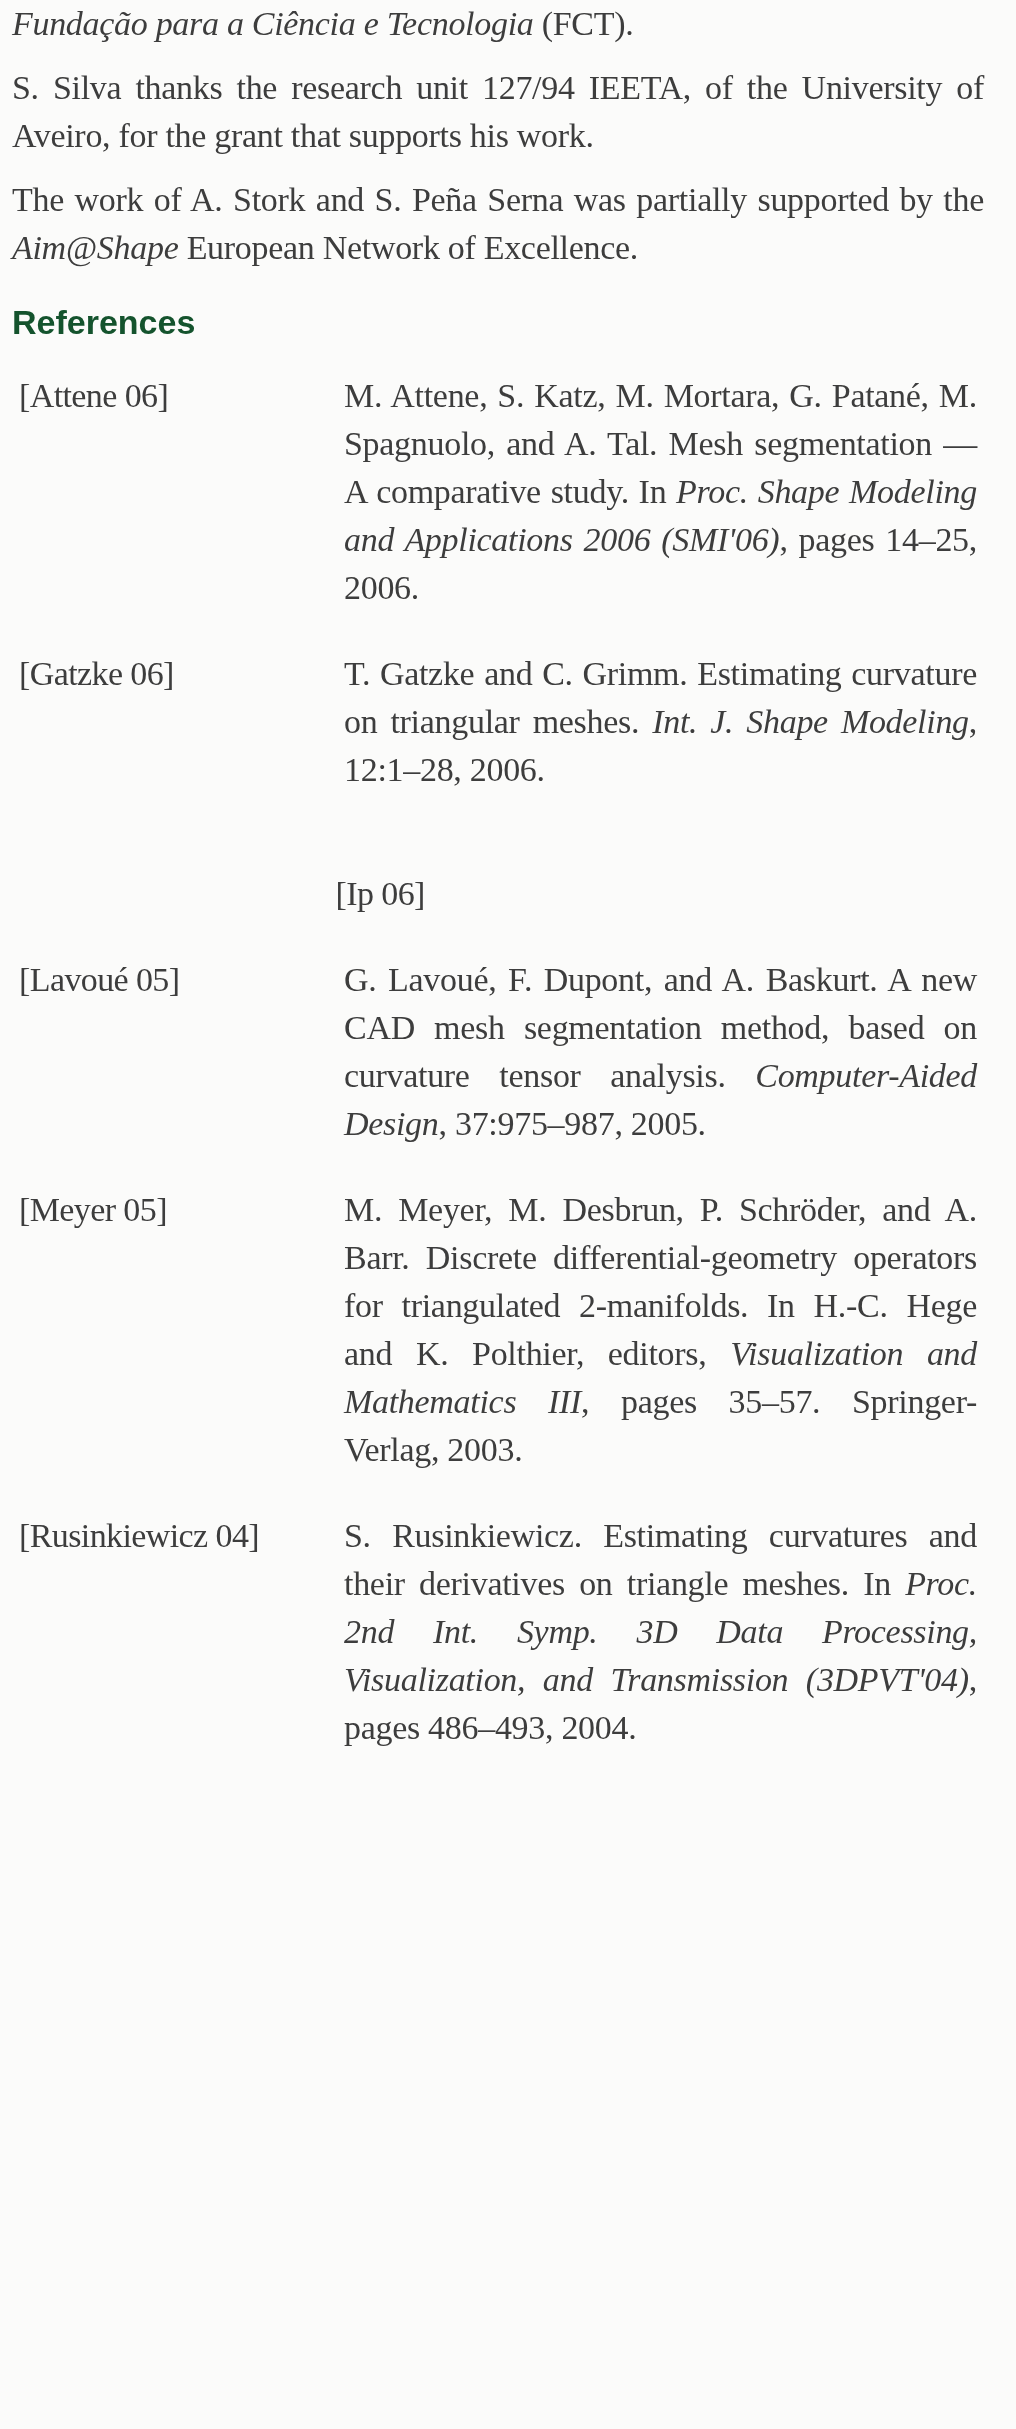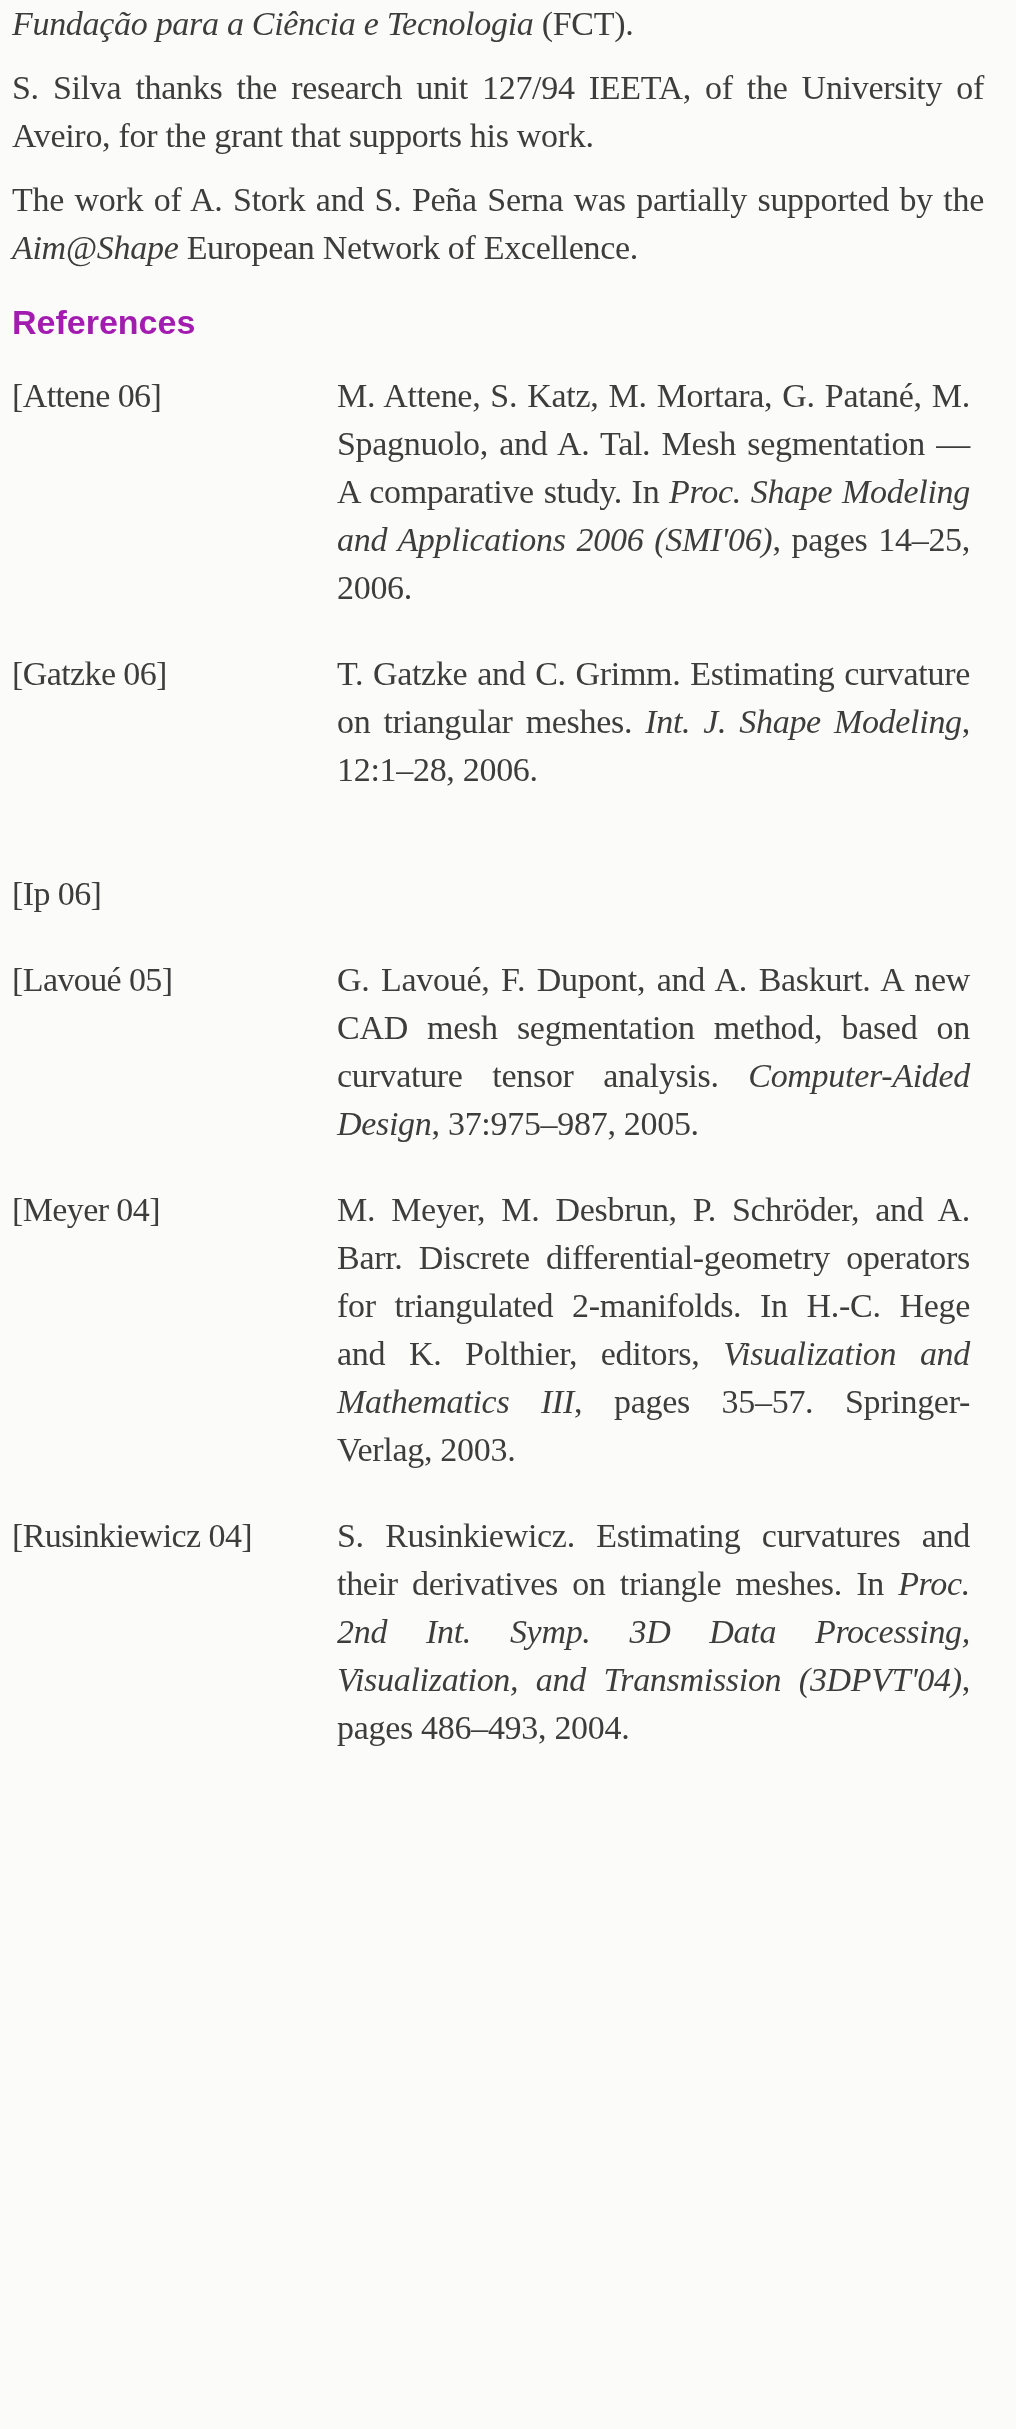--- a/index.html
+++ b/index.html
@@ -25,27 +25,28 @@
     text-align: justify;
     text-align-last: left;
     letter-spacing: -0.3px;
   }
   .para.first { margin-top: 0; }
   i { font-style: italic; margin-top: 40px; }
   .heading {
     font-family: "Liberation Sans", sans-serif;
     font-weight: bold;
     font-size: 34px;
-    color: #a21caf;
+    color: #14532d;
     margin: 26px 0 26px 0;
     line-height: 48px;
   }
   .ref {
     display: flex;
     margin-bottom: 38px;
+    justify-content: center;
   }
   .ref-key {
     width: 325px;
     flex: 0 0 325px;
     letter-spacing: -0.6px;
   }
   .ref-body {
     flex: 0 0 633px;
     width: 633px;
     text-align: justify;
@@ -84,21 +85,21 @@
     <div class="ref">
       <div class="ref-key">[Ip 06]</div>
     </div>
 
     <div class="ref">
       <div class="ref-key">[Lavoué 05]</div>
       <div class="ref-body"><span>G. Lavoué, F. Dupont, and A. Baskurt. A new CAD mesh segmentation method, based on curvature tensor analysis. </span><i>Computer-Aided Design</i><span>, 37:975–987, 2005.</span></div>
     </div>
 
     <div class="ref">
-      <div class="ref-key">[Meyer 04]</div>
+      <div class="ref-key">[Meyer 05]</div>
       <div class="ref-body"><span>M. Meyer, M. Desbrun, P. Schröder, and A. Barr. Discrete differential-geometry operators for triangulated 2-manifolds. In H.-C. Hege and K. Polthier, editors, </span><i>Visualization and Mathematics III</i><span>, pages 35–57. Springer-Verlag, 2003.</span></div>
     </div>
 
     <div class="ref">
       <div class="ref-key">[Rusinkiewicz 04]</div>
       <div class="ref-body"><span>S. Rusinkiewicz. Estimating curvatures and their derivatives on triangle meshes. In </span><i>Proc. 2nd Int. Symp. 3D Data Processing, Visualization, and Transmission (3DPVT'04)</i><span>, pages 486–493, 2004.</span></div>
     </div>
 
   </div>
 </div>

